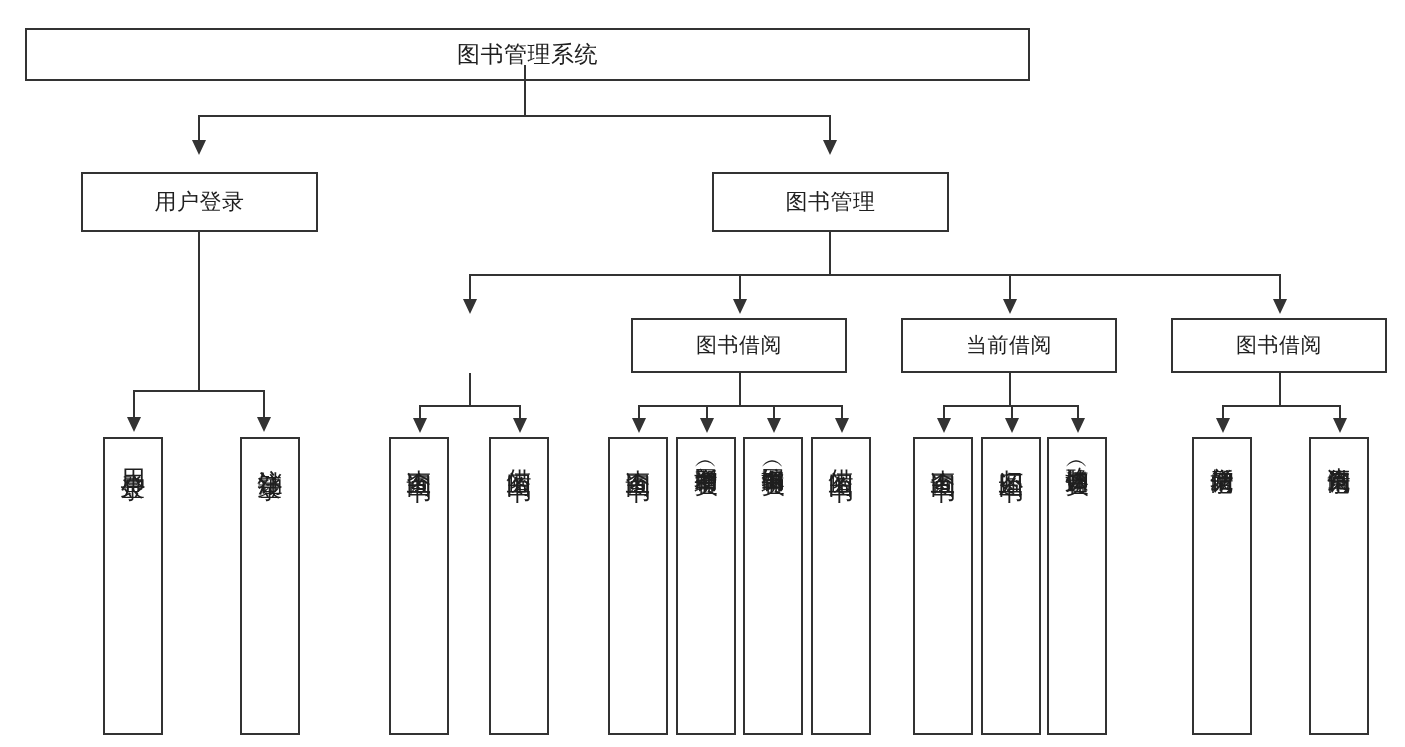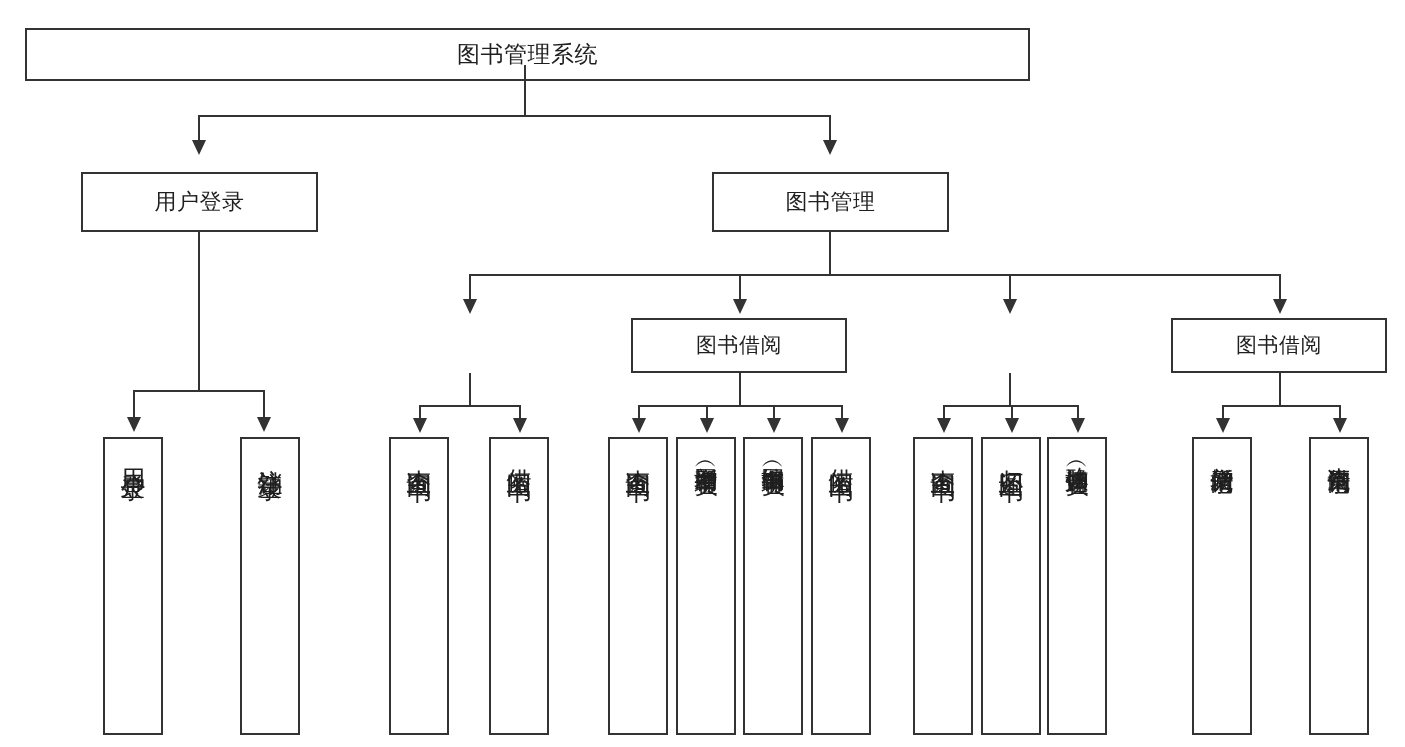--- a/index.html
+++ b/index.html
@@ -116,20 +116,23 @@
   <div class="ln v" style="left:739px;top:274px;height:28px;"></div>
   <div class="arrow" style="left:733px;top:299px;"></div>
   <div class="ln v" style="left:1009px;top:274px;height:28px;"></div>
   <div class="arrow" style="left:1003px;top:299px;"></div>
   <div class="ln v" style="left:1279px;top:274px;height:28px;"></div>
   <div class="arrow" style="left:1273px;top:299px;"></div>
 
   <div class="node lvl2" style="left:631px;top:318px;width:216px;height:55px;">
     <span class="label">图书借阅</span>
   </div>
+  <div class="node lvl2" style="left:901px;top:318px;width:216px;height:55px;">
+    <span class="label">当前借阅</span>
+  </div>
   <div class="node lvl2" style="left:1171px;top:318px;width:216px;height:55px;">
     <span class="label">图书借阅</span>
   </div>
 
   <div class="ln v" style="left:469px;top:373px;height:33px;"></div>
   <div class="ln h" style="left:419px;top:405px;width:101px;"></div>
   <div class="ln v" style="left:419px;top:405px;height:15px;"></div>
   <div class="arrow" style="left:413px;top:418px;"></div>
   <div class="ln v" style="left:519px;top:405px;height:15px;"></div>
   <div class="arrow" style="left:513px;top:418px;"></div>

